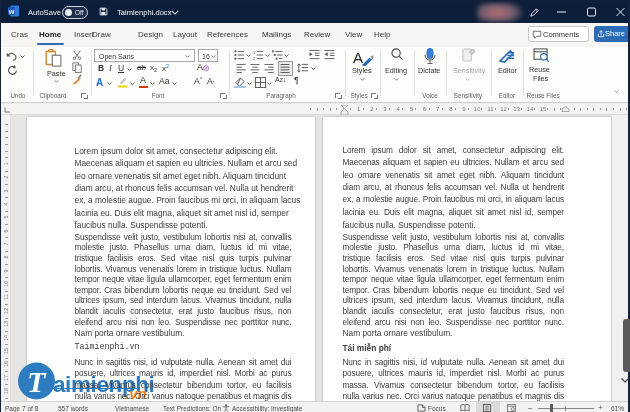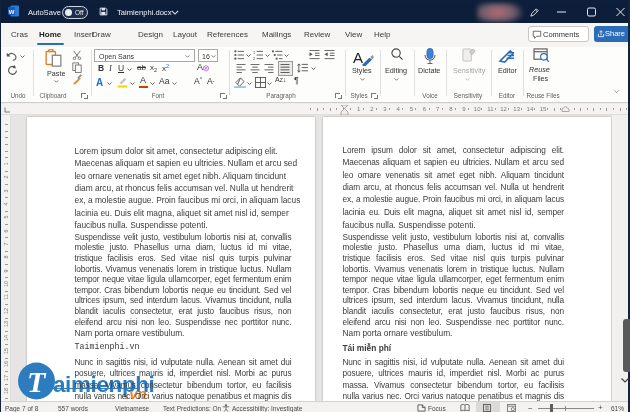--- a/index.html
+++ b/index.html
@@ -335,21 +335,21 @@
   <div class="rtext" style="left:497px;top:19px;">Editor</div>
   <div class="glabel" style="left:494px;width:24px;">Editor</div>
   <div class="sep" style="left:522px;"></div>
 
   <svg class="ricon" style="left:532px;top:1px;" width="17" height="14" viewBox="0 0 18 15">
     <rect x="1" y="1" width="14" height="11" fill="none" stroke="#555" stroke-width="1.2"></rect>
     <path d="M1 4h14" stroke="#555" stroke-width="1.2"></path>
     <circle cx="11.5" cy="9.5" r="3.5" fill="#fff" stroke="#2b6cb8" stroke-width="1.2"></circle>
     <path d="M14 12l3 3" stroke="#2b6cb8" stroke-width="1.2"></path>
   </svg>
-  <div class="rtext" style="left:528px;top:18px;font-style:italic;">Reuse</div>
+  <div class="rtext" style="left:528px;top:18px;">Reuse</div>
   <div class="rtext" style="left:532px;top:27px;text-align:center;">Files</div>
   <div class="glabel" style="left:524px;width:36px;">Reuse Files</div>
   <svg class="chev" style="left:613px;top:43px;" width="9" height="5" viewBox="0 0 9 5">
         <path d="M0.5 0.5l4 4 4-4" stroke="#555" stroke-width="1" fill="none"></path>
       </svg>
 </div>
 
 <div id="ruler">
 <div class="rn" style="left:352.7px;">1</div>
 <div class="rn" style="left:365.8px;">2</div>

